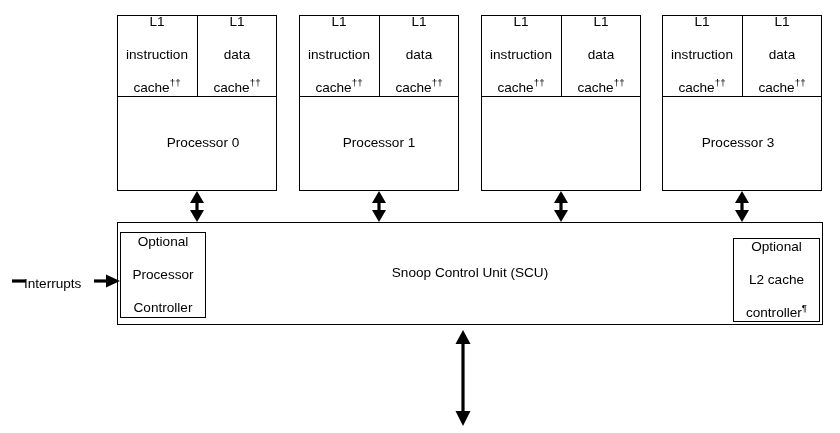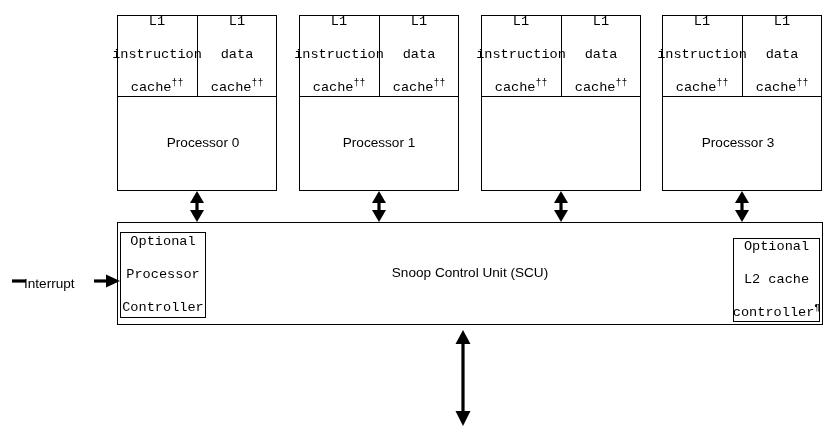--- a/index.html
+++ b/index.html
@@ -72,21 +72,20 @@
     line-height: 0;
   }
   .inline-label {
     position: absolute;
     font-size: 13.6px;
     color: #000000;
     white-space: nowrap;
   }
   .multiline {
     display: block;
-    font-family: Liberation Mono, monospace;
   }
 </style>
 </head>
 <body>
 
 <div id="diagram">
 
   <div class="proc-group" style="left:117px; top:15px; width:160px; height:176px;"></div>
   <div class="cache-hline" style="left:117px; top:96px; width:160px;"></div>
   <div class="cache-divider" style="left:197px; top:15px; height:81px;"></div>
@@ -176,21 +175,21 @@
 
   <div class="box" style="left:733px; top:238px; width:87px; height:84px;"></div>
   <div class="cell-text" style="left:733px; top:238px; width:87px; height:84px;">
     <span>
       <span class="multiline">Optional</span>
       <span class="multiline">L2 cache</span>
       <span class="multiline"><span>controller</span><span class="sup">¶</span></span>
     </span>
   </div>
 
-  <div class="inline-label" style="left:24px; top:276px;">Interrupt</div>
+  <div class="inline-label" style="left:24px; top:276px;">Interrupts</div>
 
   <svg class="overlay" viewBox="0 0 840 433">
     <defs>
       <marker id="arrowUp" markerWidth="11" markerHeight="9" refX="5.5" refY="8.6" orient="auto-start-reverse" markerUnits="userSpaceOnUse">
         <path d="M5.5,0 L11,9 L0,9 Z" fill="#000000"></path>
       </marker>
       <marker id="arrowEnd" markerWidth="11" markerHeight="9" refX="8.6" refY="4.5" orient="auto" markerUnits="userSpaceOnUse">
         <path d="M0,0 L11,4.5 L0,9 Z" fill="#000000"></path>
       </marker>
     </defs>

